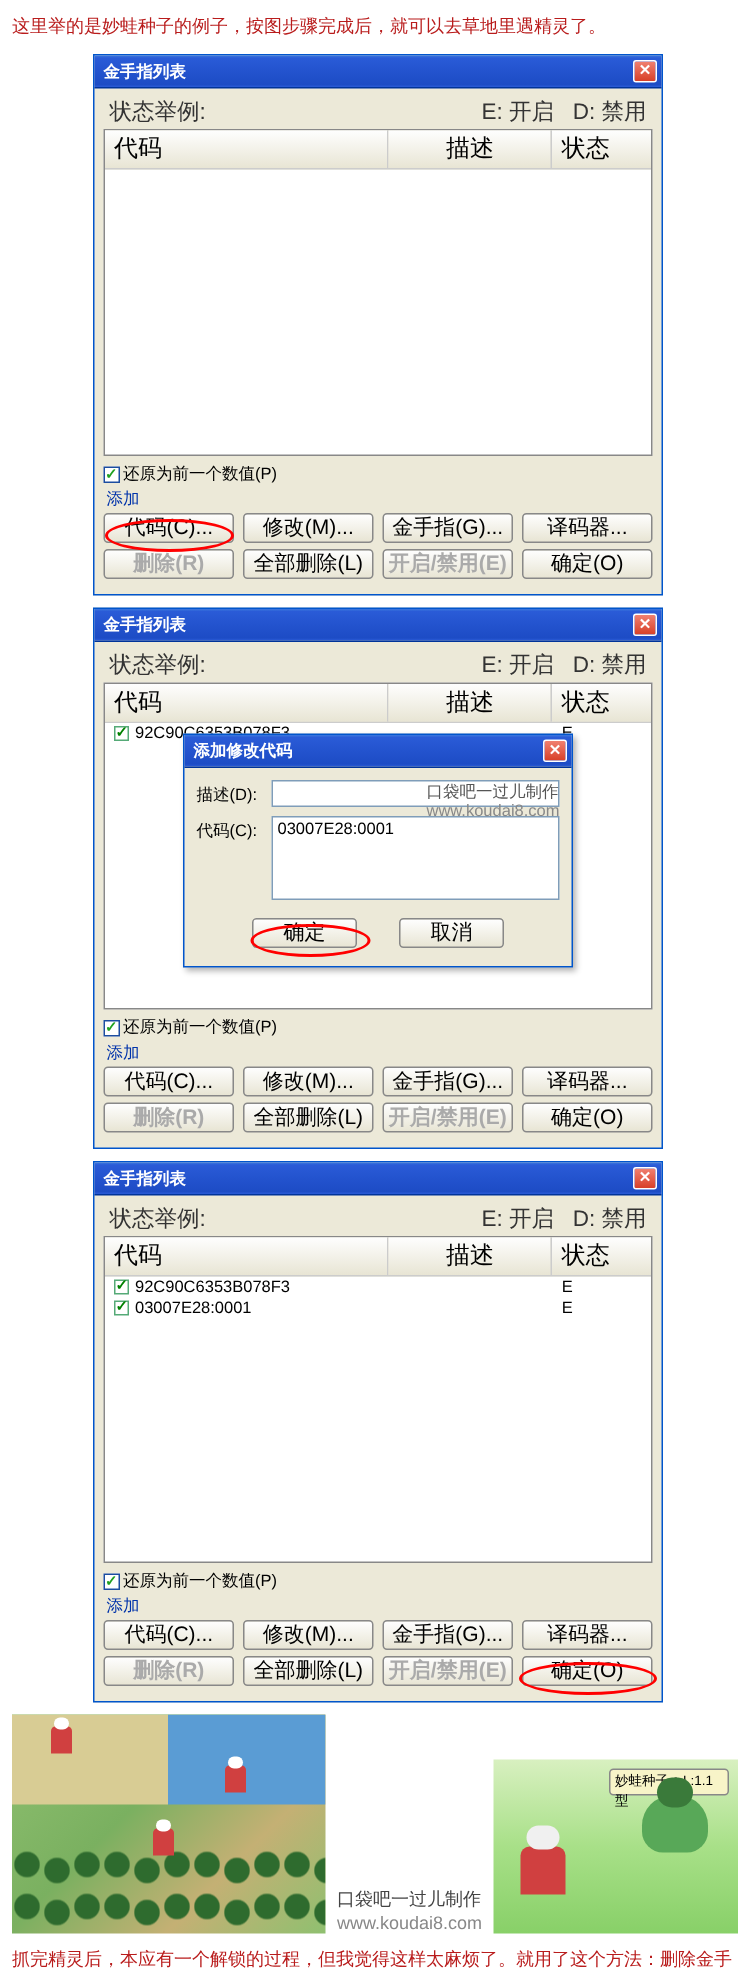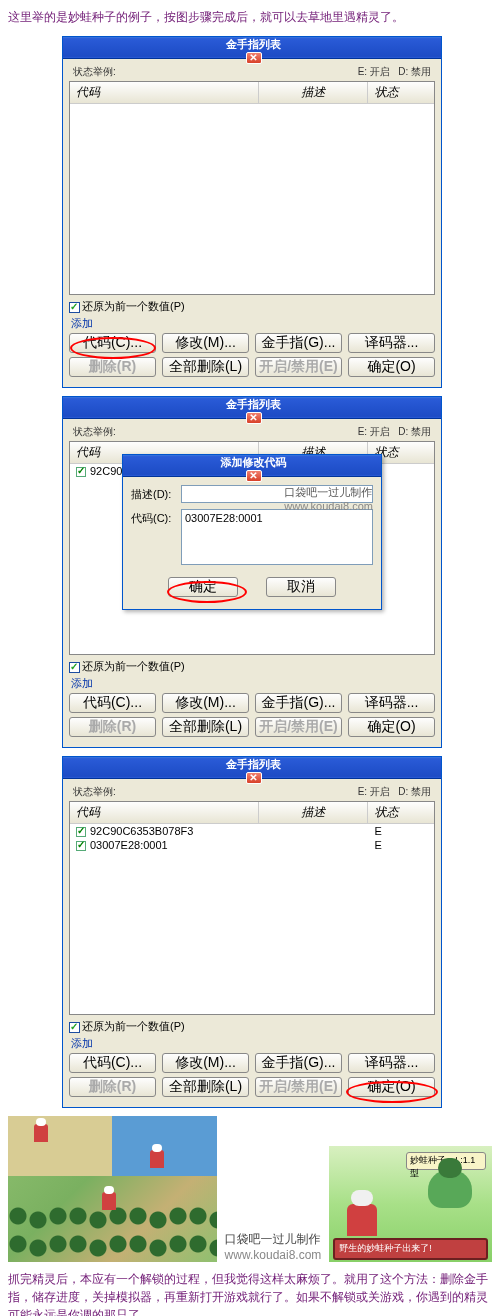--- a/index.html
+++ b/index.html
@@ -4,53 +4,51 @@
 <style>
   * { box-sizing: border-box; }
   body {
     margin: 0;
     padding: 8px;
     font-family: "Microsoft YaHei", SimSun, sans-serif;
     font-size: 12px;
     background: #fff;
     width: 500px;
   }
-  .red-text { color: #701a75; line-height: 1.5; margin-bottom: 10px; }
+  .red-text { color: #b91c1c; line-height: 1.5; margin-bottom: 10px; }
 
   .dialog-wrap { margin: 8px 0 8px 54px; width: 380px; position: relative; }
   .dialog { border: 1px solid #0055cc; background: #ece9d8; }
   .titlebar {
     height: 22px;
     background: linear-gradient(to bottom, #3b77dd 0%, #2a5bd7 8%, #2353ce 50%, #1d4cc5 92%, #2a5bd7 100%);
     color: #fff; font-weight: bold;
     display: flex; align-items: center; justify-content: space-between;
     padding: 0 3px 0 6px;
     border-bottom: 1px solid #003399;
-    flex-direction: column;
   }
   .titlebar-title { font-size: 11px; }
   .titlebar-x {
     width: 16px; height: 15px;
     background: linear-gradient(to bottom, #f08070, #d84028);
     border: 1px solid #fff; border-radius: 2px;
     display: flex; align-items: center; justify-content: center;
     color: #fff; font-size: 10px; font-weight: bold; line-height: 1;
   }
   .dialog-body { padding: 4px 6px 6px 6px; }
 
-  .legend-bar { font-size: 10px; display: flex; justify-content: space-between; padding: 2px 4px; color: #333; }
+  .legend-bar { font-size: 15px; display: flex; justify-content: space-between; padding: 2px 4px; color: #333; }
 
   .list-outer { border: 1px solid #888; background: #fff; }
   .list-header {
     display: flex; background: #ece9d8; border-bottom: 1px solid #ccc;
   }
   .list-header > div {
-    font-size: 12px; padding: 2px 6px; border-right: 1px solid #ccc;
+    font-size: 16px; padding: 2px 6px; border-right: 1px solid #ccc;
     background: linear-gradient(to bottom, #fefefe, #e8e5d4);
-    font-style: italic;
   }
   .col-code { width: 52%; }
   .col-desc { width: 30%; text-align: center; }
   .col-stat { width: 18%; border-right: none !important; }
   .list-rows { min-height: 0; }
   .list-row { display: flex; padding: 0; }
   .list-row > div { padding: 1px 6px; font-size: 11px; }
   .chk { display: inline-block; width: 10px; height: 10px; border: 1px solid #5a7; background: #fff; position: relative; margin-right: 4px; vertical-align: middle; }
   .chk::after { content: "✓"; color: #008000; font-size: 10px; position: absolute; top: -3px; left: 0; font-weight: bold; }
 
@@ -65,21 +63,21 @@
     background: linear-gradient(to bottom, #fefefe, #e8e5d4);
     border: 1px solid #888; border-radius: 3px;
     display: flex; align-items: center; justify-content: center;
     color: #000;
   }
   .btn.disabled { color: #aaa; font-weight: bold; }
   .circle-mark { position: absolute; border: 2px solid #ff0000; border-radius: 50%; pointer-events: none; }
 
   
   .subdialog {
-    position: absolute; left: 60px; top: 58px; width: 260px;
+    position: absolute; left: 60px; top: 84px; width: 260px;
     border: 1px solid #0055cc; background: #ece9d8; z-index: 5;
     box-shadow: 2px 2px 4px rgba(0,0,0,0.3);
   }
   .sub-body { padding: 8px; }
   .sub-field { display: flex; align-items: flex-start; margin-bottom: 6px; font-size: 11px; justify-content: center; }
   .sub-label { width: 50px; padding-top: 2px; }
   .sub-input { flex: 1; border: 1px solid #7f9db9; background: #fff; height: 18px; padding: 1px 3px; font-size: 11px; }
   .sub-multiline { flex: 1; border: 1px solid #7f9db9; background: #fff; height: 56px; padding: 2px 3px; font-size: 11px; }
   .wm { position: absolute; right: 8px; color: #555; font-size: 11px; text-align: left; z-index: 6; }
   .wm-line2 { color: #888; }
@@ -293,17 +291,16 @@
     <div class="sprite" style="top:76px; left:94px;"></div>
   </div>
   <div class="game-mid">
     <span>口袋吧一过儿制作</span><br>
     <span class="wm-line2">www.koudai8.com</span>
   </div>
   <div class="game-right">
     <div class="battle-box">妙蛙种子♂  L:1.1型</div>
     <div class="mon"></div>
     <div class="trainer"></div>
-    <div class="battle-text">野生的妙蛙种子出来了!</div>
   </div>
 </div>
 
 <div class="red-text" style="margin-top:8px">抓完精灵后，本应有一个解锁的过程，但我觉得这样太麻烦了。就用了这个方法：删除金手指，储存进度，关掉模拟器，再重新打开游戏就行了。如果不解锁或关游戏，你遇到的精灵可能永远是你调的那只了。</div>
 
 </body></html>

